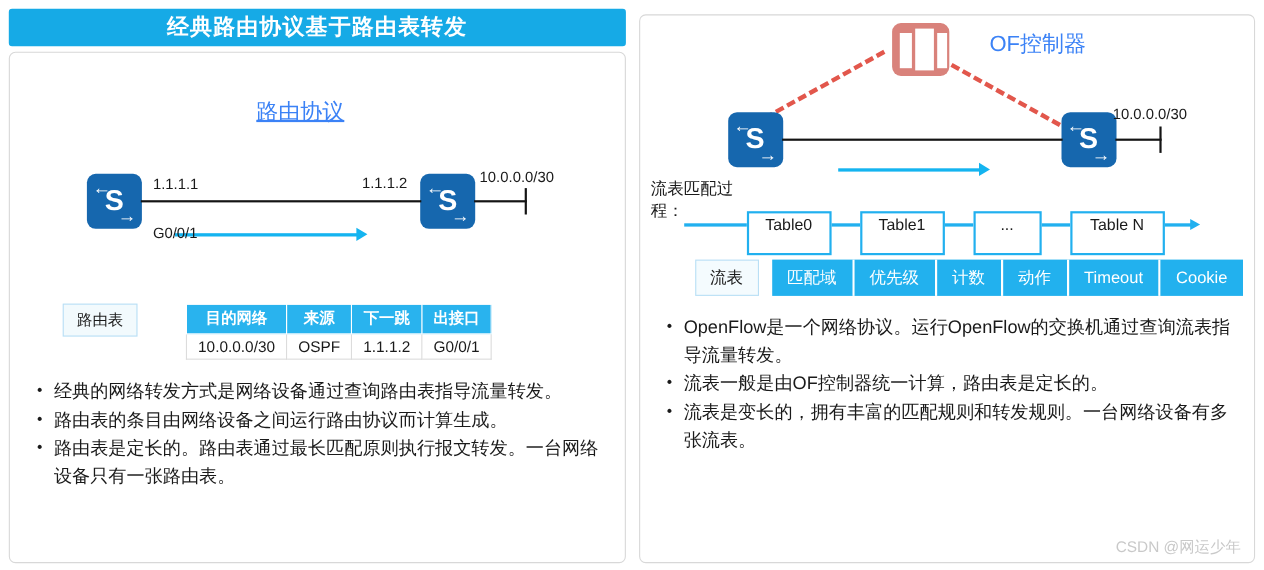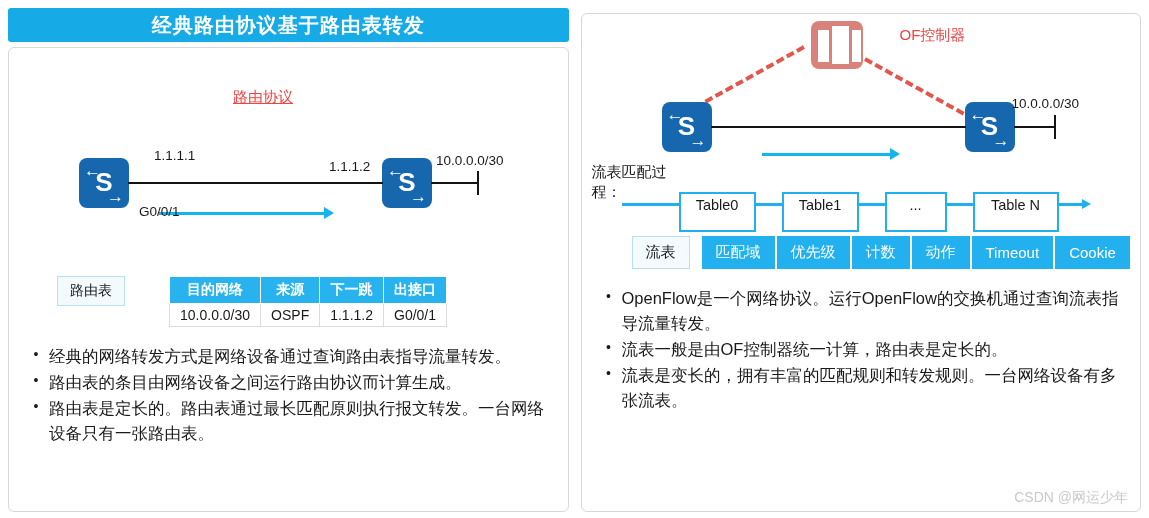--- a/index.html
+++ b/index.html
@@ -110,22 +110,22 @@
     border-left: 10px solid #14b4f0;
   }
   .lbl {
     position: absolute;
     font-size: 13.5px;
     color: #1a1a1a;
     white-space: nowrap;
   }
   .lbl-center {
     position: absolute;
-    font-size: 15px;
-    color: #ef4444;
+    font-size: 20px;
+    color: #3b82f6;
     white-space: nowrap;
     font-weight: normal;
   }
 
   
   .tbl-wrap {
     position: absolute;
     display: flex;
     align-items: flex-start;
   }
@@ -305,21 +305,21 @@
         </div>
 
         <div class="hline" style="left:119px; top:134px; width:255px;"></div>
 
         <div class="hline" style="left:422px; top:134px; width:48px;"></div>
         <div class="vbar" style="left:468px; top:123px; height:24px;"></div>
 
         <div class="cyanline" style="left:150px; top:164px; width:167px;"></div>
         <div class="cyanarrow" style="left:315px; top:159px;"></div>
 
-        <div class="lbl" style="left:130px; top:100px;margin-left:15px;">1.1.1.1</div>
+        <div class="lbl" style="left:130px; top:112px;">1.1.1.1</div>
         <div class="lbl" style="left:320px; top:111px;">1.1.1.2</div>
         <div class="lbl" style="left:427px; top:105px;">10.0.0.0/30</div>
         <div class="lbl" style="left:130px; top:156px;">G0/0/1</div>
       </div>
 
       <div class="tbl-wrap" style="left:48px; top:228px;">
         <div class="tbl-tag">路由表</div>
         <table class="net-table" style="margin-left:44px;">
           <thead>
             <tr>

